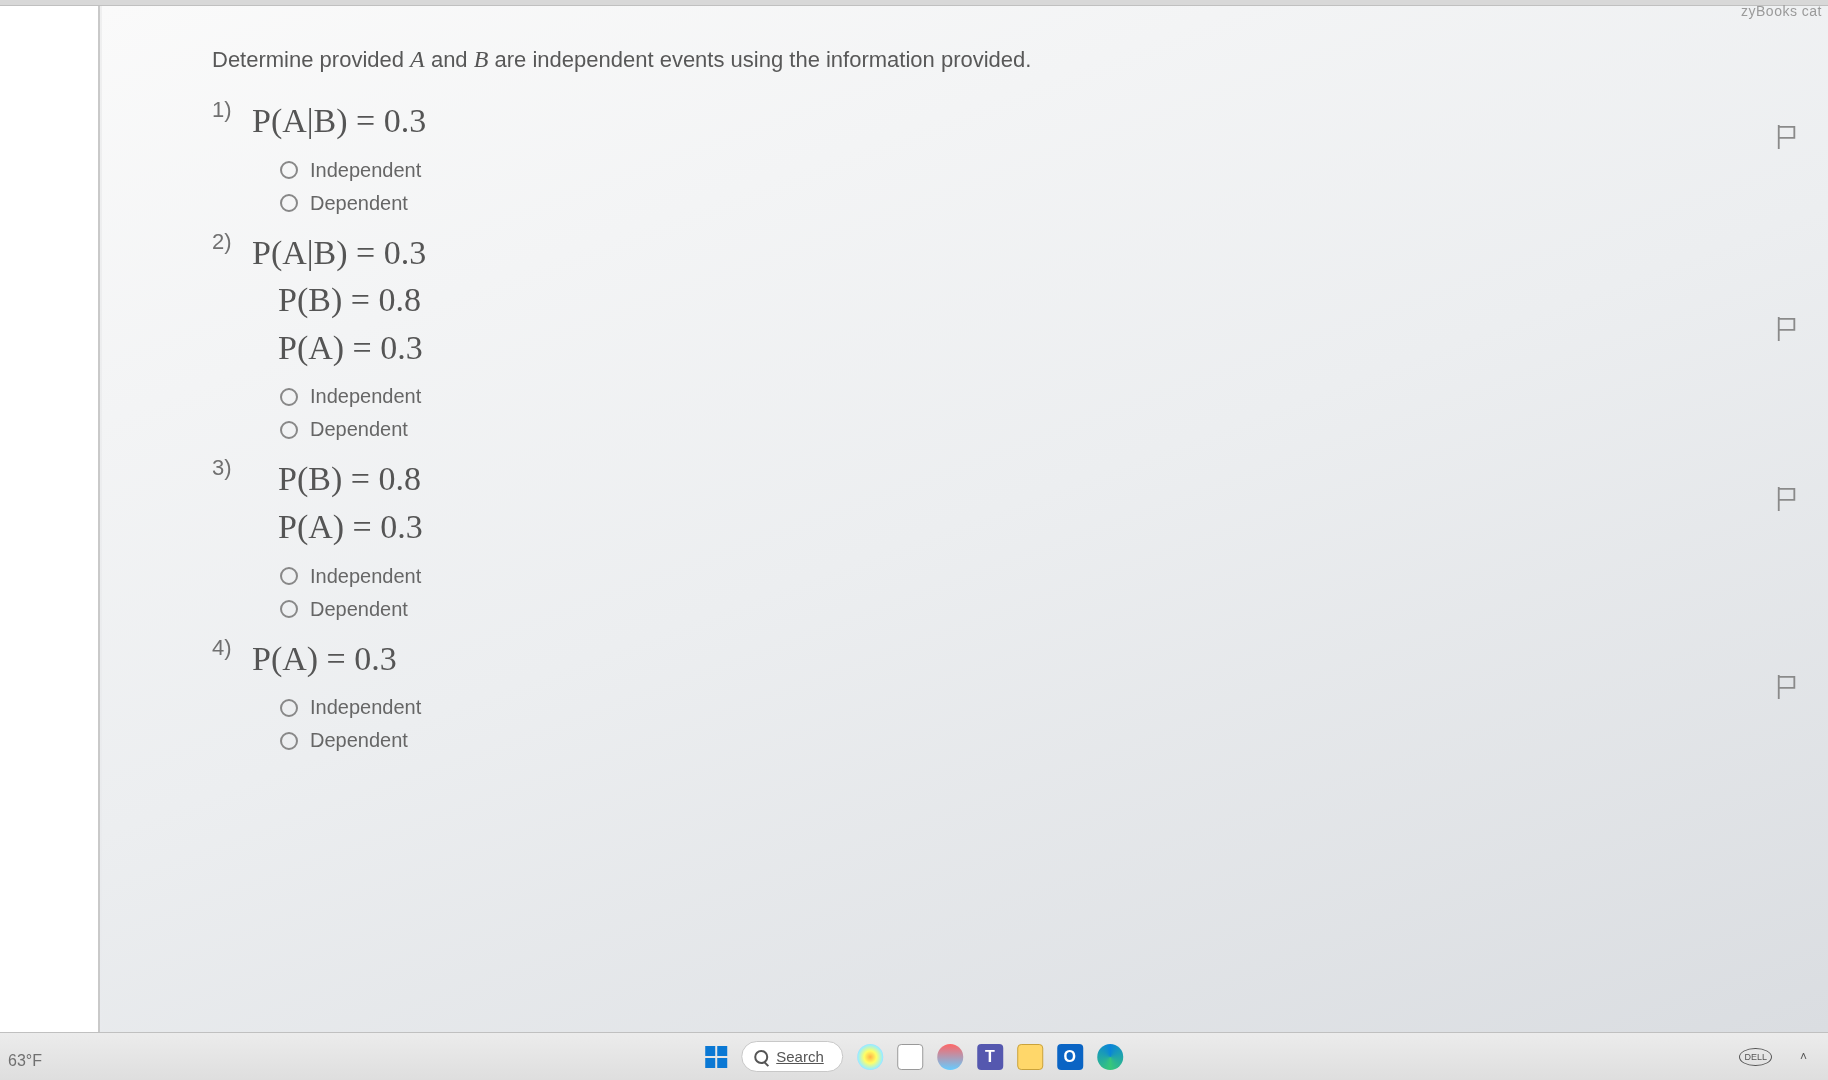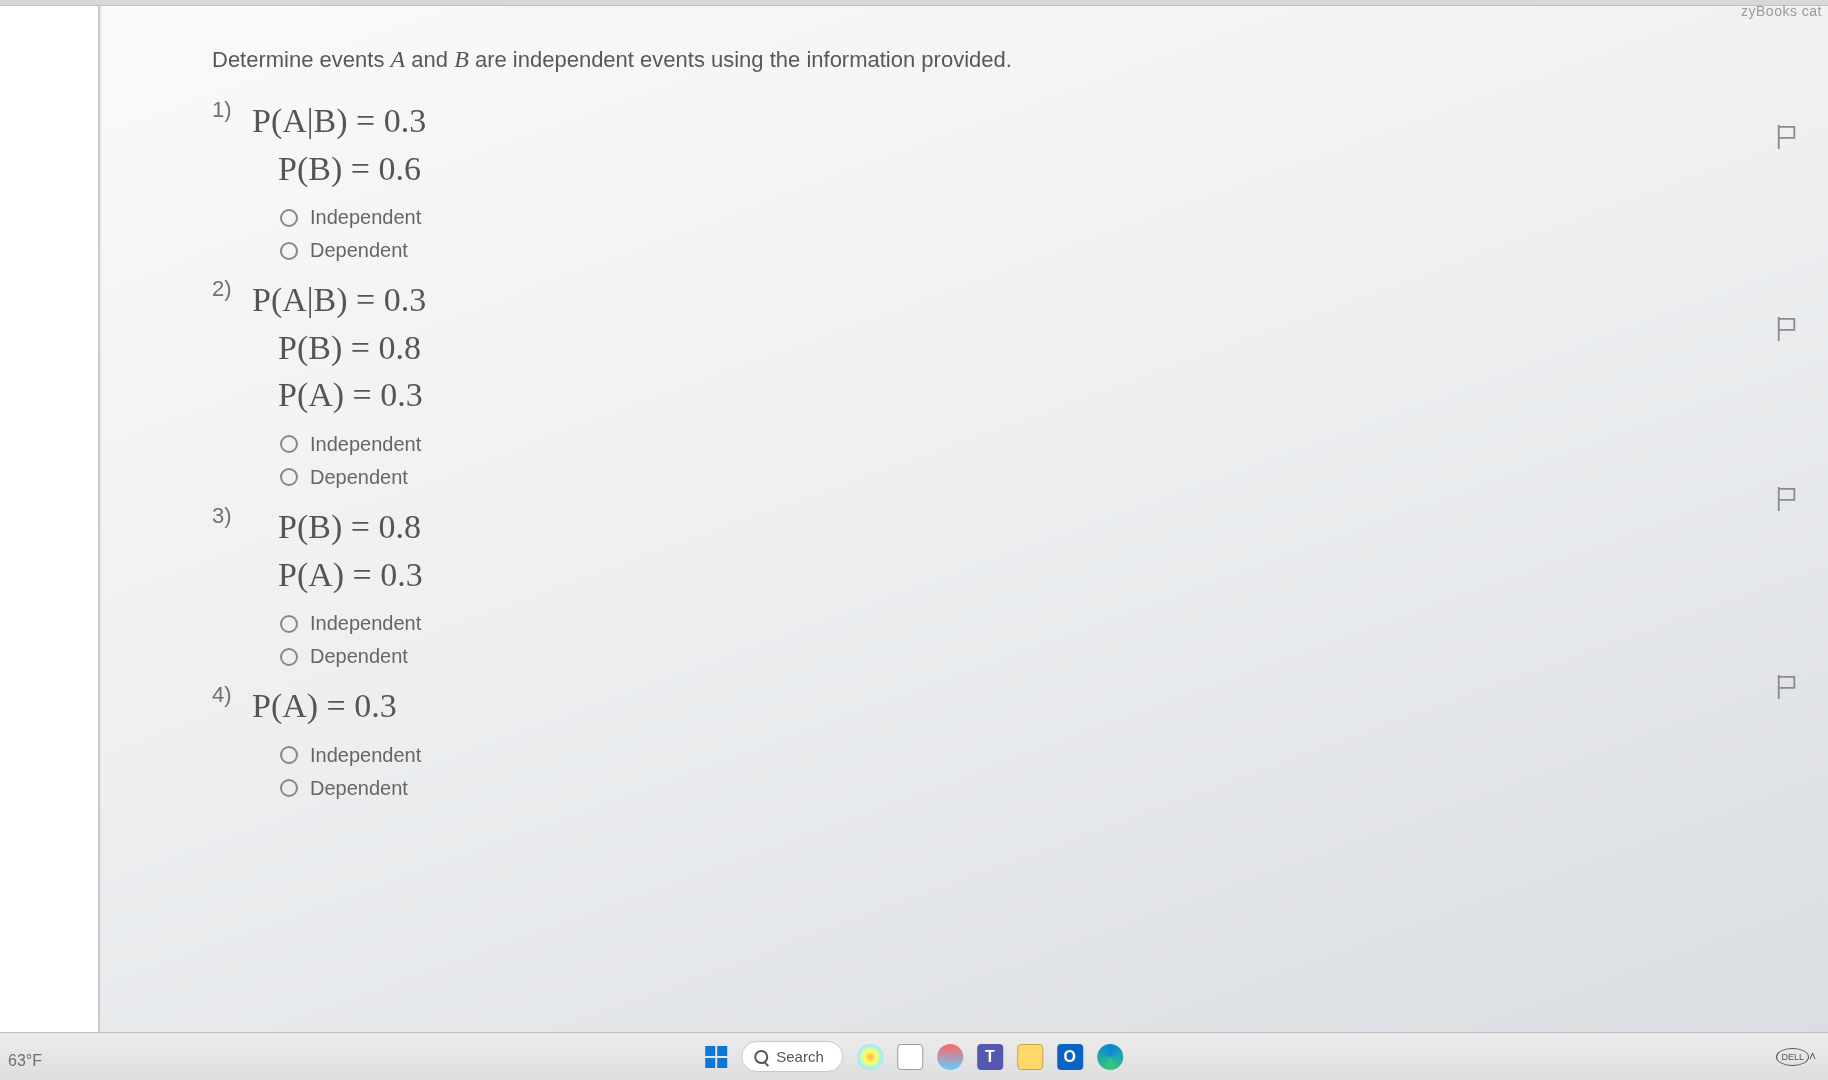--- a/index.html
+++ b/index.html
@@ -127,43 +127,44 @@
     .search-pill {
       display: flex;
       align-items: center;
       gap: 8px;
       background: #ffffff;
       border: 1px solid #c8c8c8;
       border-radius: 20px;
       padding: 6px 18px 6px 12px;
       font-size: 15px;
       color: #555;
+      text-decoration: underline;
     }
     .search-pill .mag {
       width: 14px; height: 14px;
       border: 2px solid #555;
       border-radius: 50%;
       position: relative;
     }
     .search-pill .mag::after {
       content: '';
       position: absolute;
       width: 6px; height: 2px;
       background: #555;
       bottom: -3px; right: -3px;
       transform: rotate(45deg);
     }
     .tb-icons { display: flex; gap: 14px; align-items: center; }
     .tb-ic { width: 26px; height: 26px; border-radius: 4px; display:flex; align-items:center; justify-content:center; font-size:16px; }
     .tb-right {
       position: absolute;
-      right: 12px;
-      display: flex;
-      align-items: center;
-      gap: 0;
+      right: 21px;
+      display: flex;
+      align-items: center;
+      gap: 28px;
     }
     .dell-badge {
       border: 1.5px solid #555;
       border-radius: 50%;
       font-size: 9px;
       padding: 3px 4px;
       color: #555;
     }
     .caret-up { font-size: 12px; color: #555; }
     .zybooks-tag {
@@ -178,29 +179,28 @@
 <body>
 
 <div class="top-bar"></div>
 <div class="left-gutter"></div>
 
 <div class="content">
 
   <div class="zybooks-tag">zyBooks cat</div>
 
   <div class="prompt">
-    <span>Determine events </span><span class="italic">A</span><span> and </span><span class="italic">B</span><span> are independent events using the information provided.</span>
+    <span>Determine provided </span><span class="italic">A</span><span> and </span><span class="italic">B</span><span> are independent events using the information provided.</span>
   </div>
 
   <ol class="question-list">
 
     <li class="question">
       <span class="q-number">1)</span>
       <div class="math-line">P(A|B) = 0.3</div>
-      <div class="math-line indent">P(B) = 0.6</div>
       <div class="options">
         <div class="option-row">
           <span class="radio"></span>
           <span>Independent</span>
         </div>
         <div class="option-row">
           <span class="radio"></span>
           <span>Dependent</span>
         </div>
       </div>

